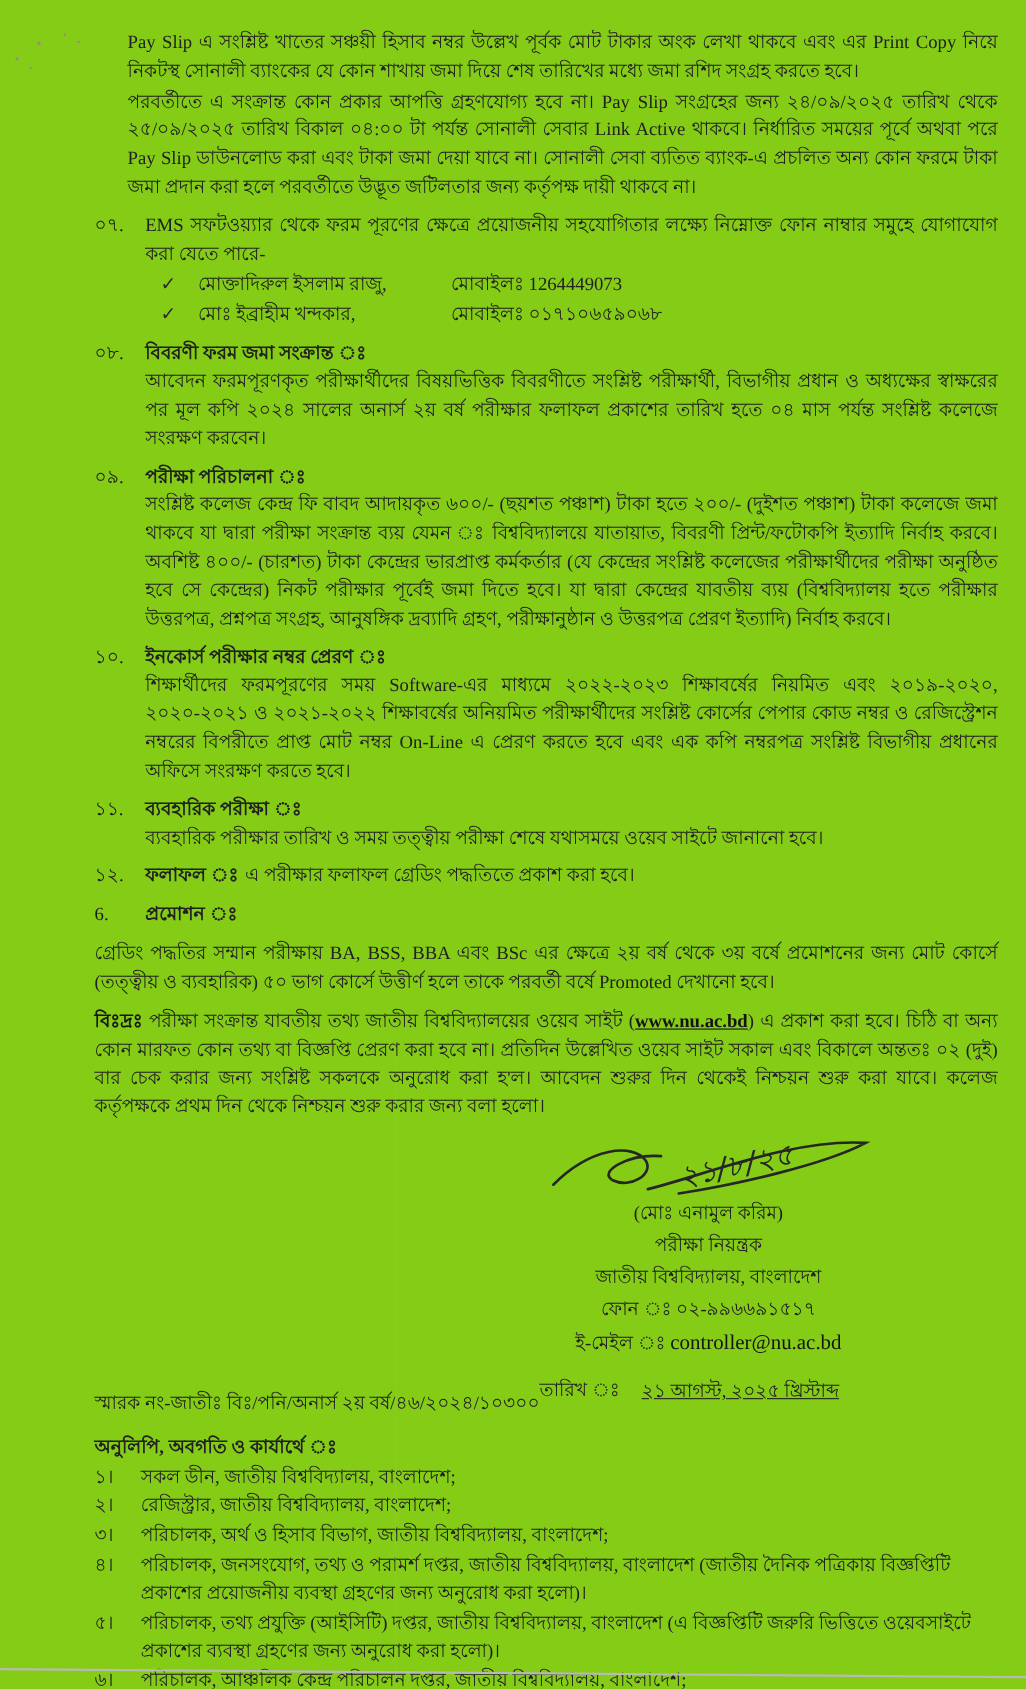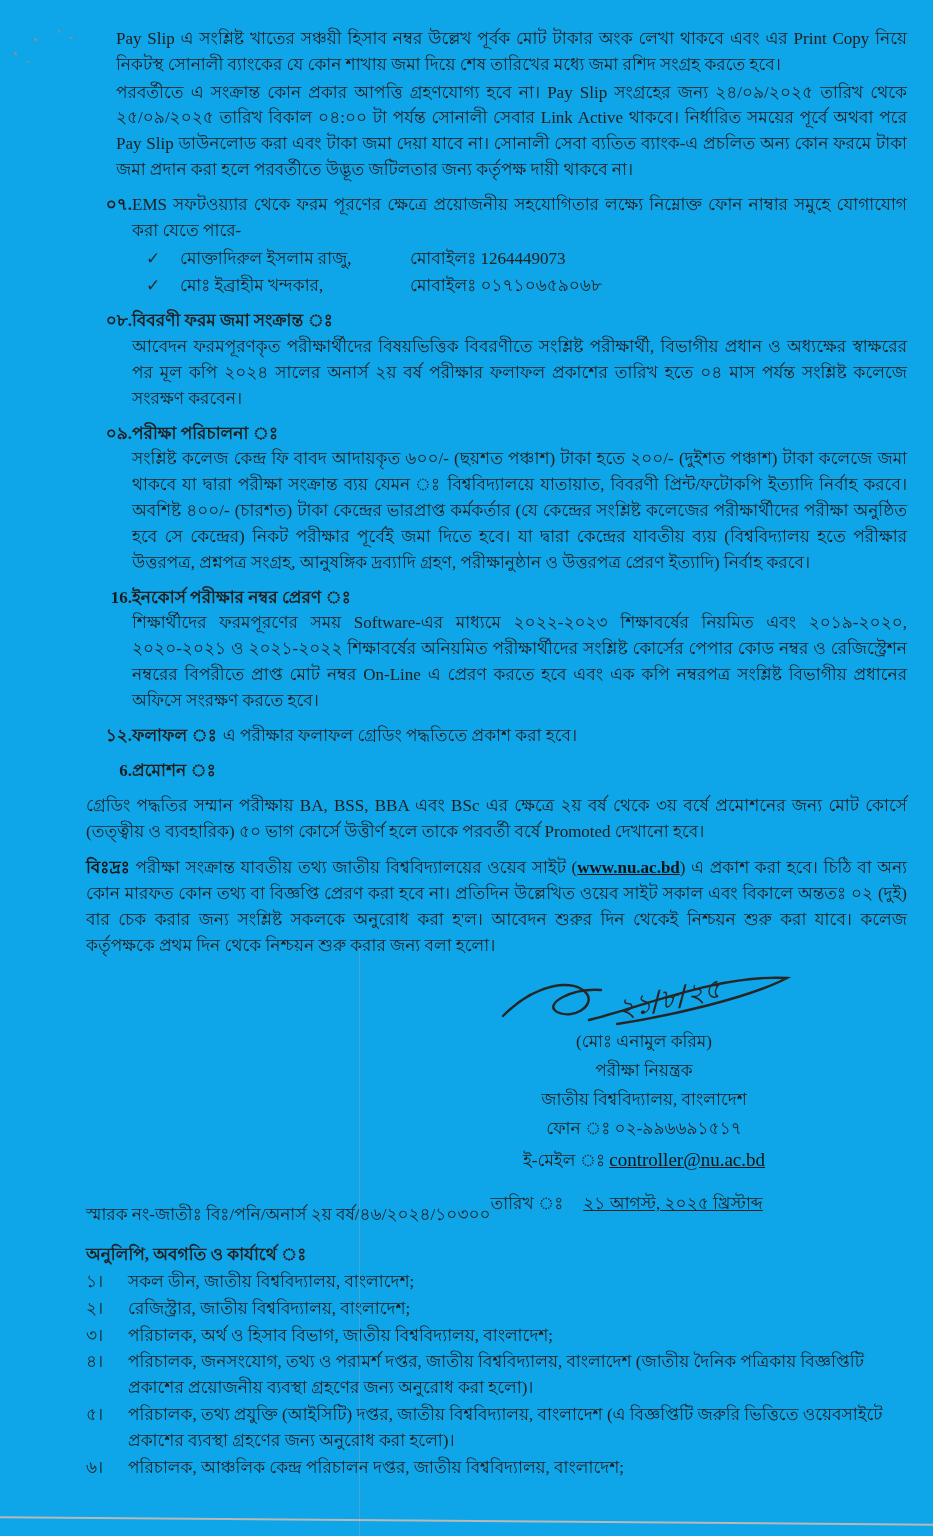--- a/index.html
+++ b/index.html
@@ -1,44 +1,44 @@
 <!DOCTYPE html>
 <html><head>
 <meta charset="utf-8">
 <style>
   html,body { margin:0; padding:0; background:#e9e9e9; }
   .page {
     position:relative;
     width:933px; height:1536px;
     margin:0 auto;
-    background:#0ea5e9;
+    background:#84cc16;
     font-family:"Liberation Serif","DejaVu Serif",serif;
     color:#212121;
     font-size:17px;
     line-height:1.52;
     overflow:hidden;
   }
   .content { padding:26px 26px 0 86px; }
   .bold { font-weight:bold; color:#161616; }
 
   .intro p { margin:0 0 2px 30px; text-align:justify; }
 
   .item { display:flex; margin-top:9px; }
-  .item-num { flex:none; width:46px; font-weight:bold; color:#1c1c1c;text-align:right; }
+  .item-num { flex:none; width:46px; font-weight:normal; color:#1c1c1c; }
   .item-body { flex:1; text-align:justify; }
   .item-body .heading { font-weight:bold; }
 
   .contact-row { display:flex; margin:2px 0 0 14px; }
   .check { flex:none; width:34px; color:#2a2a2a; }
   .contact-name { flex:none; width:230px; }
 
   .fullwidth-para { margin-top:10px; text-align:justify; }
 
   .url { font-weight:bold; text-decoration:underline; color:#141414; cursor:pointer; }
-  .email { text-decoration:underline; font-size:19px; color:#141414; cursor:pointer; }
+  .email { font-size:19px; color:#141414; cursor:pointer; }
 
   .sig-block { text-align:center; line-height:1.7; }
   .sig1 { width:350px; margin:6px 88px 0 auto; }
   .scribble { display:block; margin:0 auto -16px auto; }
   .scribble path { stroke:#262626; stroke-width:2.4; fill:none; stroke-linecap:round; }
   .scribble text {
     font-family:"DejaVu Sans",sans-serif;
     font-style:italic; font-size:27px; fill:#262626;
   }
 
@@ -111,27 +111,34 @@
 
     <div class="item">
       <div class="item-num">০৯.</div>
       <div class="item-body">
         <div class="heading">পরীক্ষা পরিচালনা ঃ</div>
         <div>সংশ্লিষ্ট কলেজ কেন্দ্র ফি বাবদ আদায়কৃত ৬০০/- (ছয়শত পঞ্চাশ) টাকা হতে ২০০/- (দুইশত পঞ্চাশ) টাকা কলেজে জমা থাকবে যা দ্বারা পরীক্ষা সংক্রান্ত ব্যয় যেমন ঃ বিশ্ববিদ্যালয়ে যাতায়াত, বিবরণী প্রিন্ট/ফটোকপি ইত্যাদি নির্বাহ করবে। অবশিষ্ট ৪০০/- (চারশত) টাকা কেন্দ্রের ভারপ্রাপ্ত কর্মকর্তার (যে কেন্দ্রের সংশ্লিষ্ট কলেজের পরীক্ষার্থীদের পরীক্ষা অনুষ্ঠিত হবে সে কেন্দ্রের) নিকট পরীক্ষার পূর্বেই জমা দিতে হবে। যা দ্বারা কেন্দ্রের যাবতীয় ব্যয় (বিশ্ববিদ্যালয় হতে পরীক্ষার উত্তরপত্র, প্রশ্নপত্র সংগ্রহ, আনুষঙ্গিক দ্রব্যাদি গ্রহণ, পরীক্ষানুষ্ঠান ও উত্তরপত্র প্রেরণ ইত্যাদি) নির্বাহ করবে।</div>
       </div>
     </div>
 
     <div class="item">
-      <div class="item-num">16.</div>
+      <div class="item-num">১০.</div>
       <div class="item-body">
         <div class="heading">ইনকোর্স পরীক্ষার নম্বর প্রেরণ ঃ</div>
         <div>শিক্ষার্থীদের ফরমপূরণের সময় Software-এর মাধ্যমে ২০২২-২০২৩ শিক্ষাবর্ষের নিয়মিত এবং ২০১৯-২০২০, ২০২০-২০২১ ও ২০২১-২০২২ শিক্ষাবর্ষের অনিয়মিত পরীক্ষার্থীদের সংশ্লিষ্ট কোর্সের পেপার কোড নম্বর ও রেজিস্ট্রেশন নম্বরের বিপরীতে প্রাপ্ত মোট নম্বর On-Line এ প্রেরণ করতে হবে এবং এক কপি নম্বরপত্র সংশ্লিষ্ট বিভাগীয় প্রধানের অফিসে সংরক্ষণ করতে হবে।</div>
       </div>
     </div>
 
+    <div class="item">
+      <div class="item-num">১১.</div>
+      <div class="item-body">
+        <div class="heading">ব্যবহারিক পরীক্ষা ঃ</div>
+        <div>ব্যবহারিক পরীক্ষার তারিখ ও সময় তত্ত্বীয় পরীক্ষা শেষে যথাসময়ে ওয়েব সাইটে জানানো হবে।</div>
+      </div>
+    </div>
 
     <div class="item">
       <div class="item-num">১২.</div>
       <div class="item-body">
         <span class="heading" style="margin-right:6px;">ফলাফল ঃ</span><span>এ পরীক্ষার ফলাফল গ্রেডিং পদ্ধতিতে প্রকাশ করা হবে।</span>
       </div>
     </div>
 
     <div class="item">
       <div class="item-num">6.</div>

